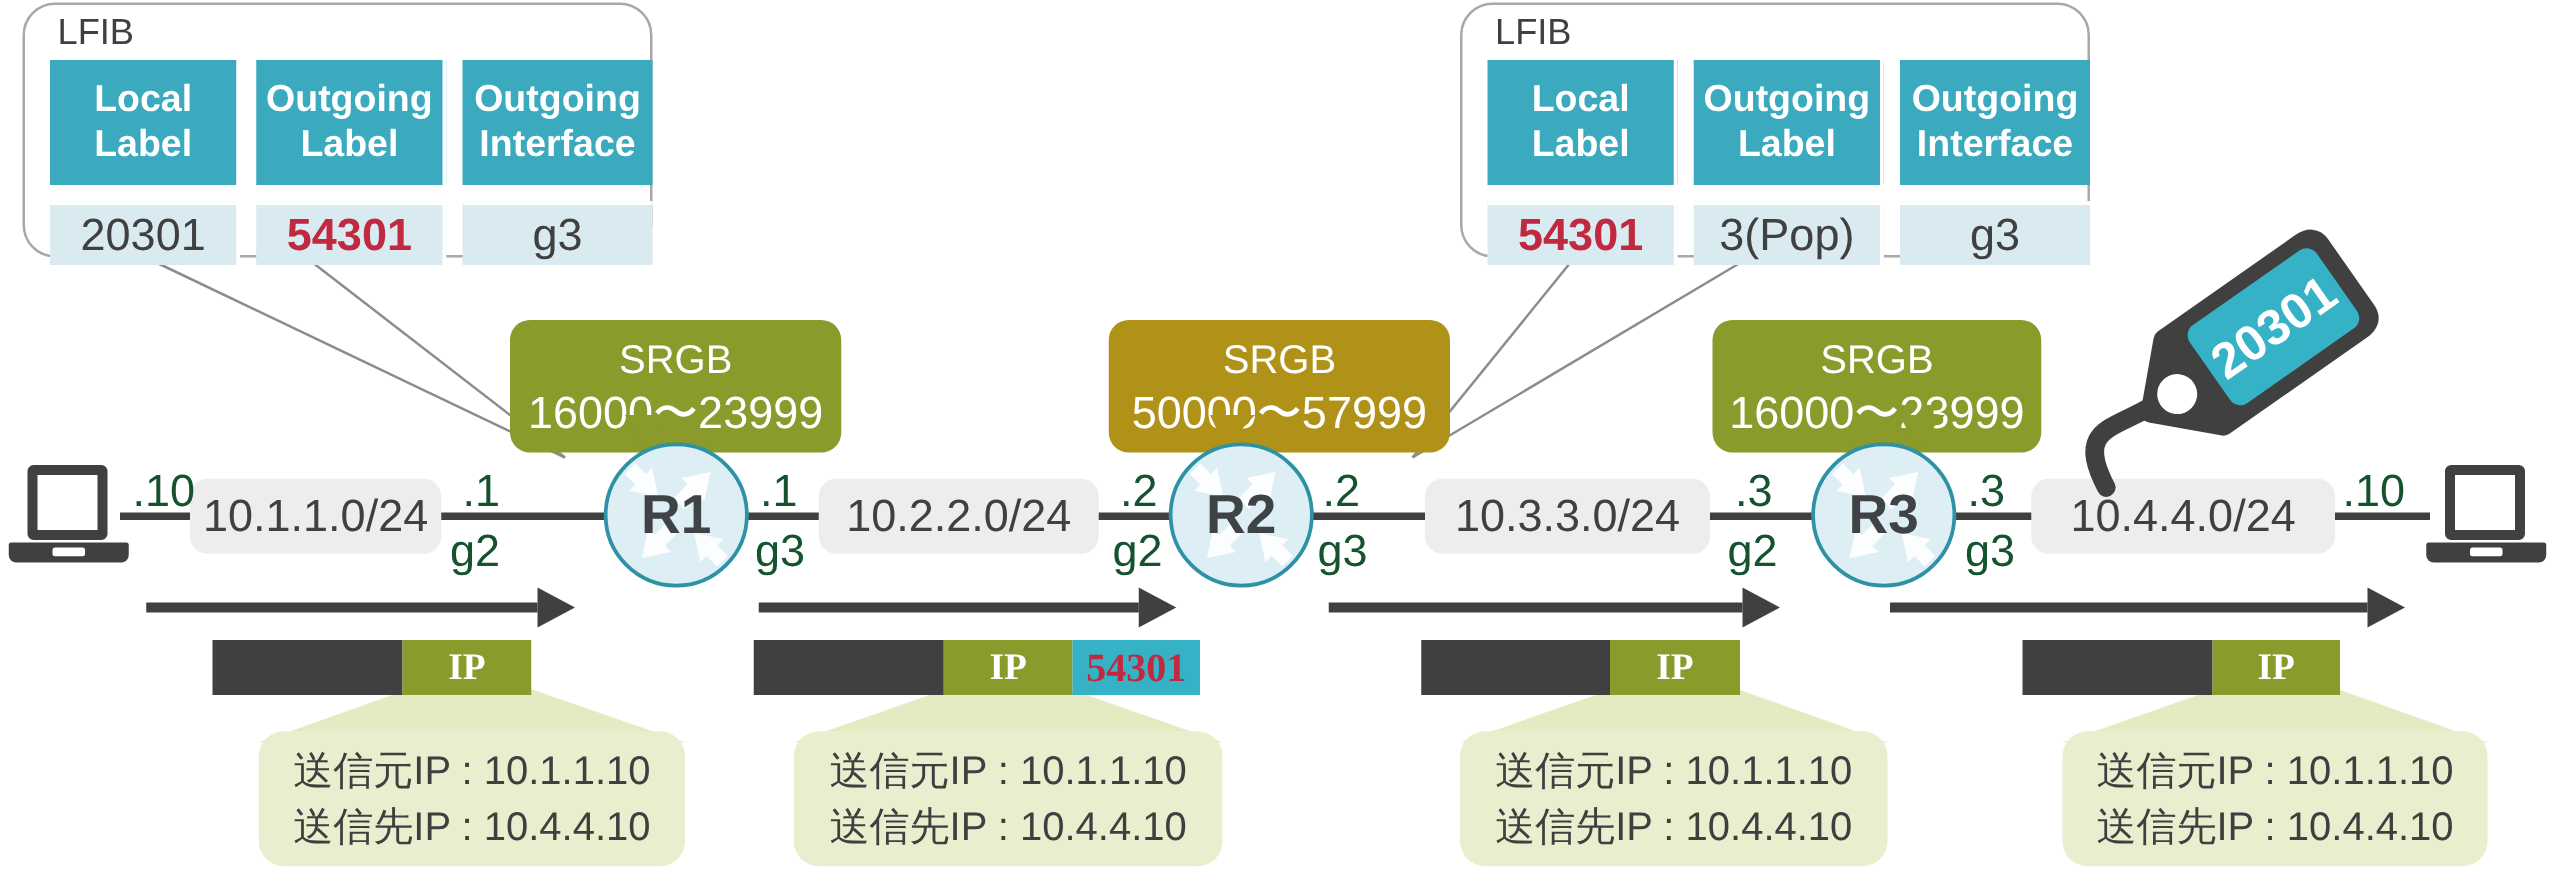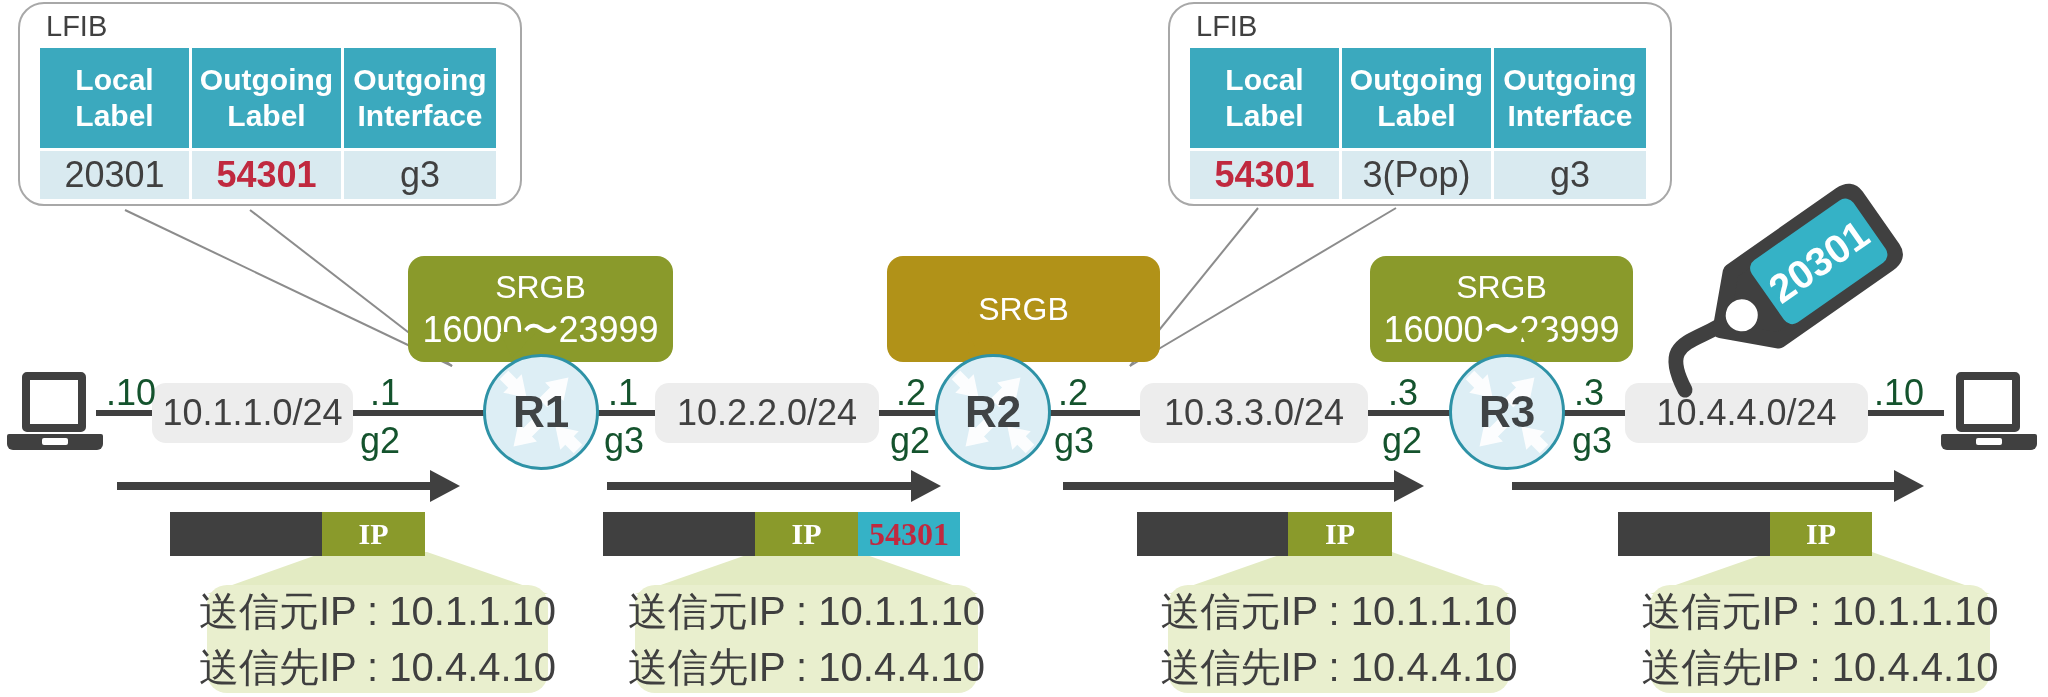--- a/index.html
+++ b/index.html
@@ -4,21 +4,21 @@
 <style>
   html,body{margin:0;padding:0;background:#fff;}
   #canvas{position:relative;width:2048px;height:697px;background:#fff;overflow:hidden;
           font-family:"Liberation Sans","DejaVu Sans",sans-serif;}
   .abs{position:absolute;}
   svg{display:block;}
 
   
   .lfib-bubble{border:2px solid #A8A8A8;border-radius:26px;background:#fff;z-index:2;}
   .lfib-title{position:absolute;left:26px;top:6px;font-size:29px;color:#404040;}
-  .lfib-table{position:absolute;left:20px;top:44px;display:grid;grid-template-columns:152px 152px 152px;}
+  .lfib-table{position:absolute;left:20px;top:44px;display:grid;grid-template-columns:152px 152px 152px;gap:13px;}
   .hcell{background:#3BA9BE;color:#fff;font-weight:bold;font-size:30px;line-height:1.2;text-align:center;
          display:flex;flex-direction:column;justify-content:center;height:100px;border-right:3px solid #fff;}
   .hcell.last{border-right:none;}
   .rcell{background:#D9EAF0;color:#404040;font-size:36px;text-align:center;height:48px;line-height:48px;
          border-right:3px solid #fff;border-top:3px solid #fff;}
   .rcell.last{border-right:none;}
   .red{color:#C0293F;font-weight:bold;}
 
   
   .srgb{border-radius:16px;color:#fff;text-align:center;display:flex;flex-direction:column;
@@ -51,21 +51,21 @@
   .laptop .slot{position:absolute;left:35px;top:66px;width:26px;height:7px;background:#fff;border-radius:2px;}
 
   
   .pseg{position:absolute;height:44px;top:0;z-index:2;display:flex;align-items:center;justify-content:center;}
   .payload{background:#404040;}
   .ipseg{background:#8A9A2B;color:#fff;font-weight:bold;font-size:30px;}
   .mplsseg{background:#35B2C6;color:#C0293F;font-weight:bold;font-size:32px;}
 
   
   .info{background:#E9EFCE;border-radius:20px;display:flex;flex-direction:column;justify-content:center;
-        align-items:center;font-size:40px;color:#3F3F3F;line-height:1.4;white-space:nowrap;z-index:2;}
+        align-items:center;font-size:32px;color:#3F3F3F;line-height:1.4;white-space:nowrap;z-index:2;}
   .tagsvg{z-index:4;}
 </style>
 </head>
 <body>
 
 <div id="canvas">
 
   <svg class="abs" style="left:0;top:0;z-index:1;" width="2048" height="697" viewBox="0 0 2048 697">
 
     <line x1="96" y1="413" x2="1944" y2="413" stroke="#404040" stroke-width="6"></line>
@@ -138,20 +138,21 @@
   </div>
 
   <div class="abs srgb srgb-green" style="left:408px;top:228px;width:265px;height:106px;">
     <div class="l1">SRGB</div>
     <div class="l2">16000〜23999</div>
   </div>
   <div class="abs tail tail-green" style="left:500px;top:332px;"></div>
 
   <div class="abs srgb srgb-gold" style="left:887px;top:228px;width:273px;height:106px;">
     <div class="l1">SRGB</div>
+    <div class="l2">50000〜57999</div>
   </div>
   <div class="abs tail tail-gold" style="left:968px;top:332px;"></div>
 
   <div class="abs srgb srgb-green" style="left:1370px;top:228px;width:263px;height:106px;">
     <div class="l1">SRGB</div>
     <div class="l2">16000〜23999</div>
   </div>
   <div class="abs tail tail-green" style="left:1520px;top:332px;"></div>
 
   <div class="abs laptop" style="left:7px;top:372px;">

